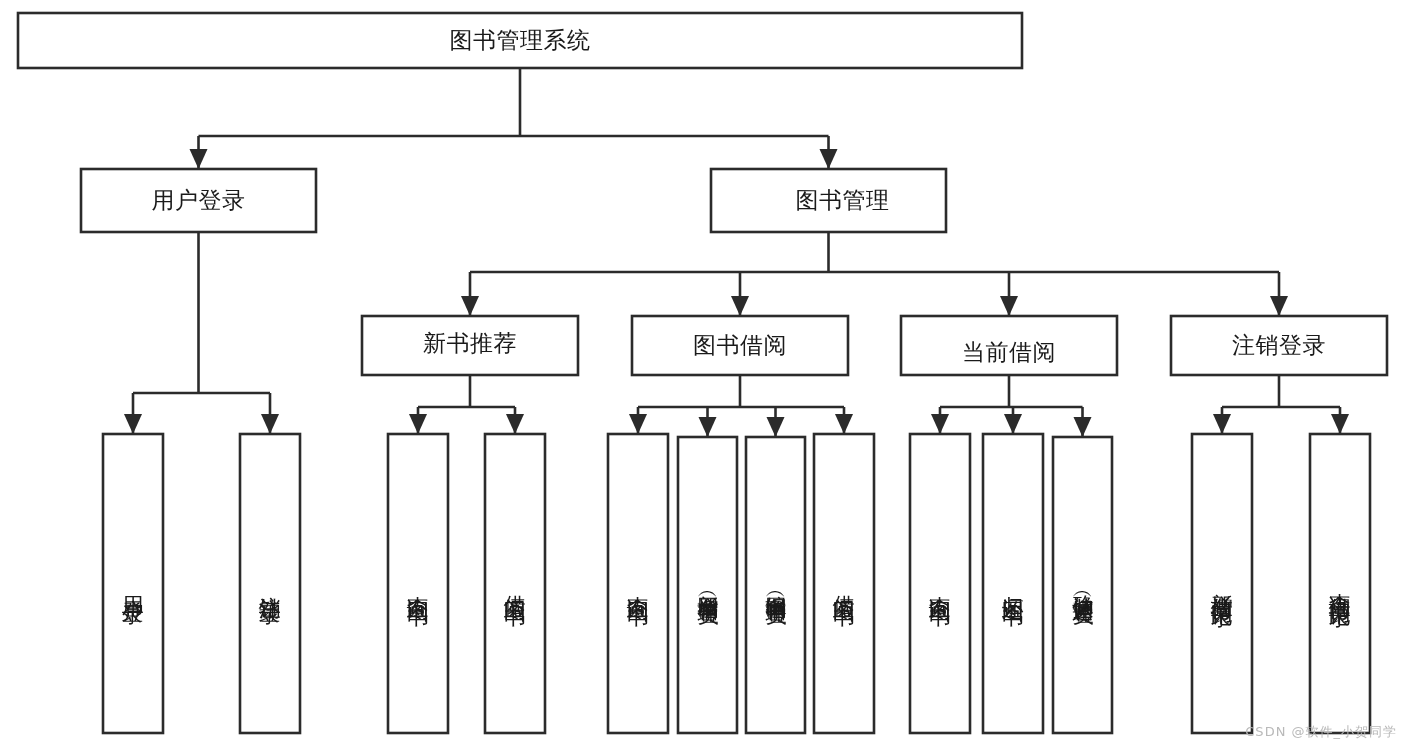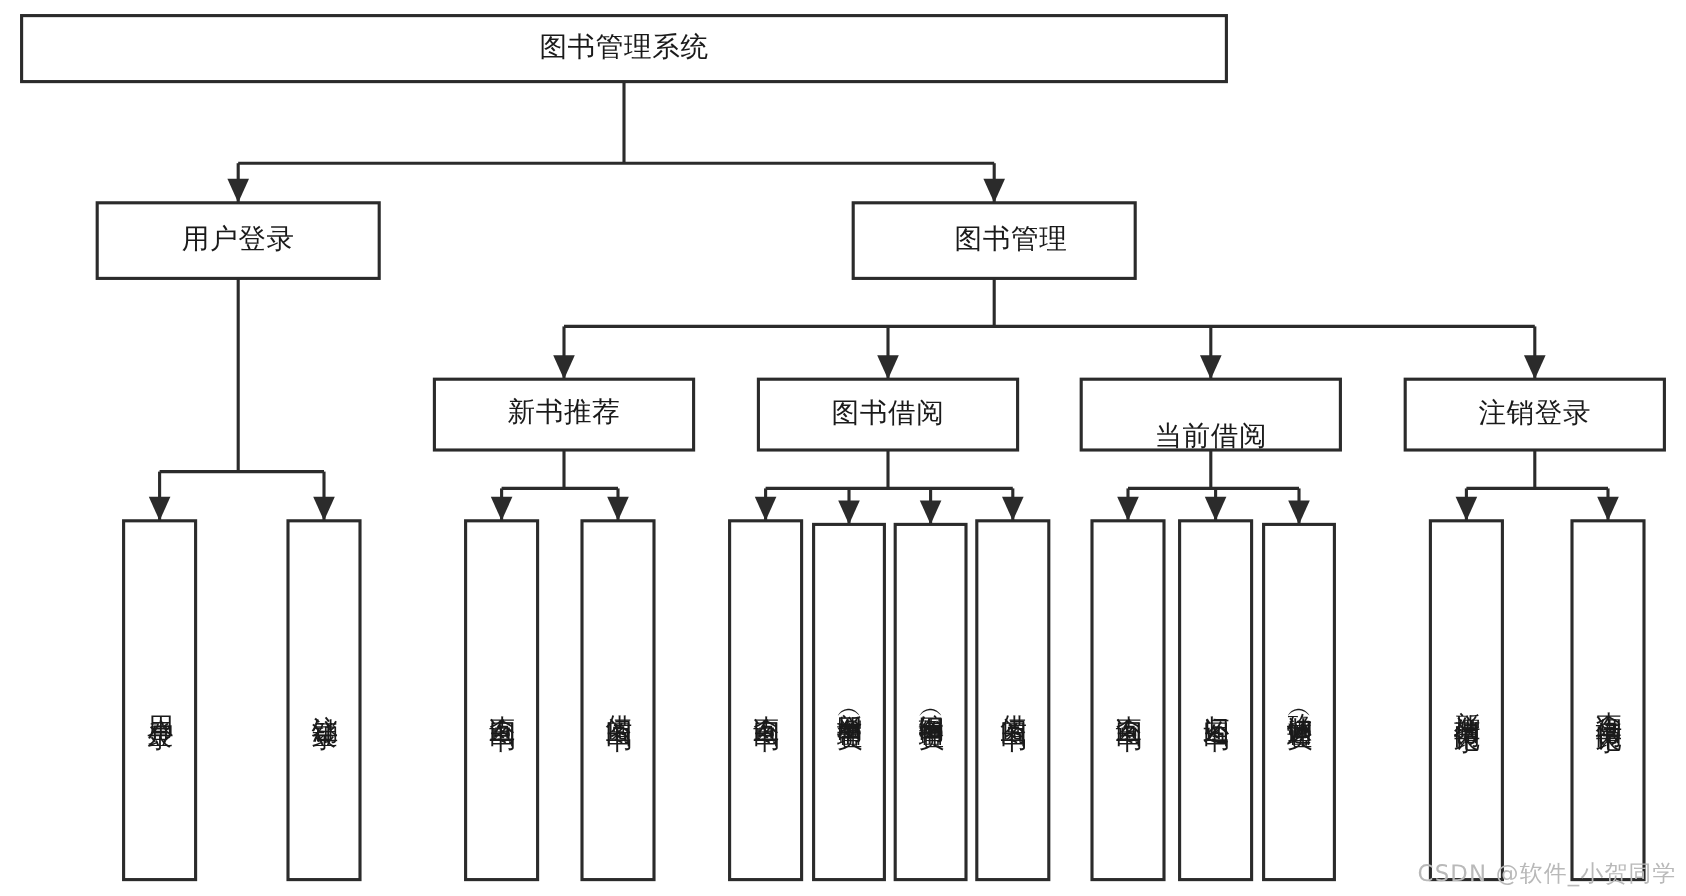--- a/index.html
+++ b/index.html
@@ -68,21 +68,21 @@
     text-orientation: upright;
     font-size: 21px;
     letter-spacing: 1.5px;
     line-height: 1.2;
     white-space: nowrap;
   }
   .watermark {
     position: absolute;
     right: 8px;
     bottom: 6px;
-    font-size: 19px;
+    font-size: 13px;
     color: #b9b9b9;
     letter-spacing: 1px;
     white-space: nowrap;
     pointer-events: none;
   }
 </style>
 </head>
 <body>
 
 <div id="diagram-root">
@@ -165,21 +165,21 @@
         <rect x="1310" y="434" width="60" height="299" class="node-rect"></rect>
       </g>
   </svg>
 
   <div id="labels-layer">
       <div class="node-label label-horizontal" style="left: 18px; top: 13px; width: 1004px; height: 55px;">图书管理系统</div>
       <div class="node-label label-horizontal" style="left: 81px; top: 169px; width: 235px; height: 63px;">用户登录</div>
       <div class="node-label label-horizontal" style="left: 711px; top: 169px; width: 235px; height: 63px; padding-left: 28px;">图书管理</div>
       <div class="node-label label-horizontal" style="left: 362px; top: 316px; width: 216px; height: 59px; font-family: Liberation Mono, monospace;">新书推荐</div>
       <div class="node-label label-horizontal" style="left: 632px; top: 316px; width: 216px; height: 59px; text-align: right;">图书借阅</div>
-      <div class="node-label label-horizontal" style="left: 901px; top: 316px; width: 216px; height: 73px; margin-top: 12px;">当前借阅</div>
+      <div class="node-label label-horizontal" style="left: 901px; top: 316px; width: 216px; height: 73px;">当前借阅</div>
       <div class="node-label label-horizontal" style="left: 1171px; top: 316px; width: 216px; height: 59px;">注销登录</div>
       <div class="node-label label-vertical" style="left: 103px; top: 434px; width: 60px; height: 299px;">用户登录</div>
       <div class="node-label label-vertical" style="left: 240px; top: 434px; width: 60px; height: 299px;">注销登录</div>
       <div class="node-label label-vertical" style="left: 388px; top: 434px; width: 60px; height: 299px;">查询图书</div>
       <div class="node-label label-vertical" style="left: 485px; top: 434px; width: 60px; height: 299px;">借阅图书</div>
       <div class="node-label label-vertical" style="left: 608px; top: 434px; width: 60px; height: 299px;">查询图书</div>
       <div class="node-label label-vertical-small" style="left: 678px; top: 437px; width: 59px; height: 296px;">新增图书（管理员）</div>
       <div class="node-label label-vertical-small" style="left: 746px; top: 437px; width: 59px; height: 296px;">编辑图书（管理员）</div>
       <div class="node-label label-vertical" style="left: 814px; top: 434px; width: 60px; height: 299px;">借阅图书</div>
       <div class="node-label label-vertical" style="left: 910px; top: 434px; width: 60px; height: 299px;">查询图书</div>

